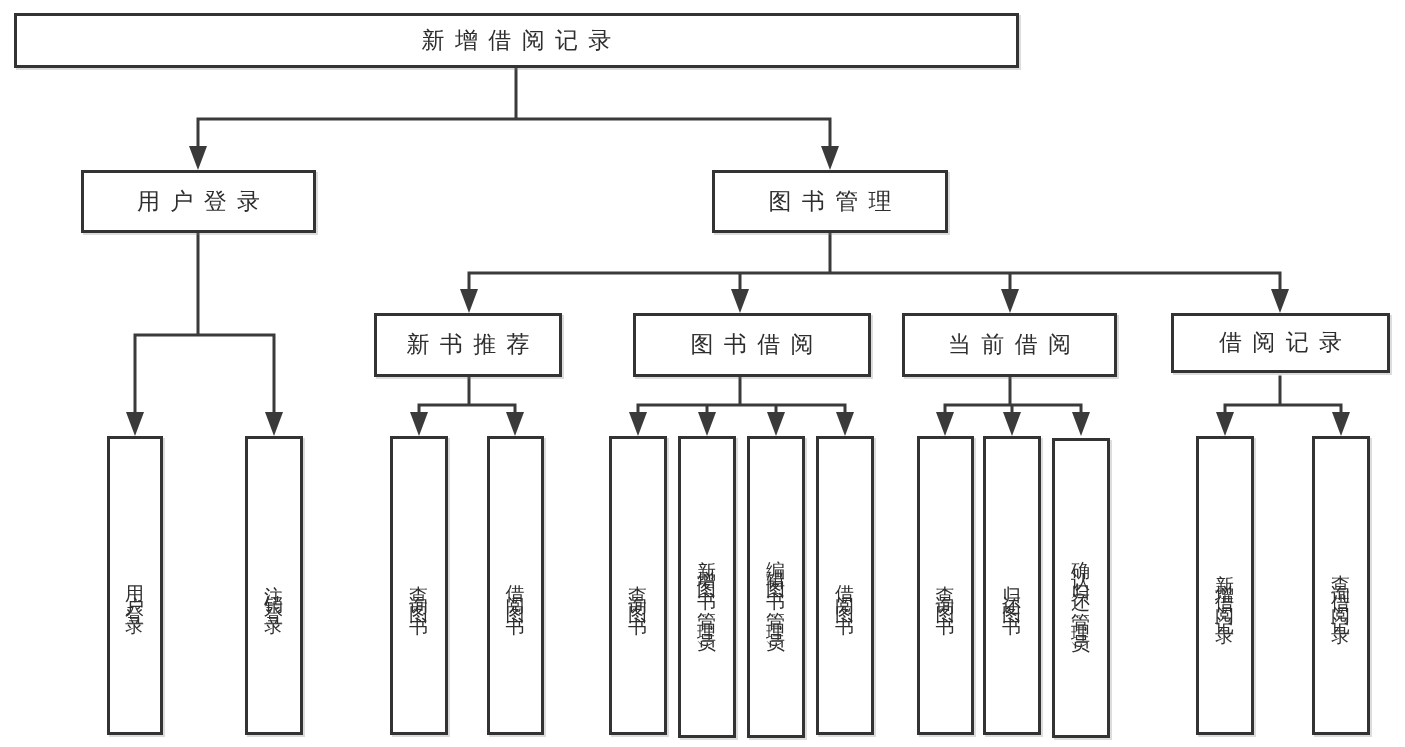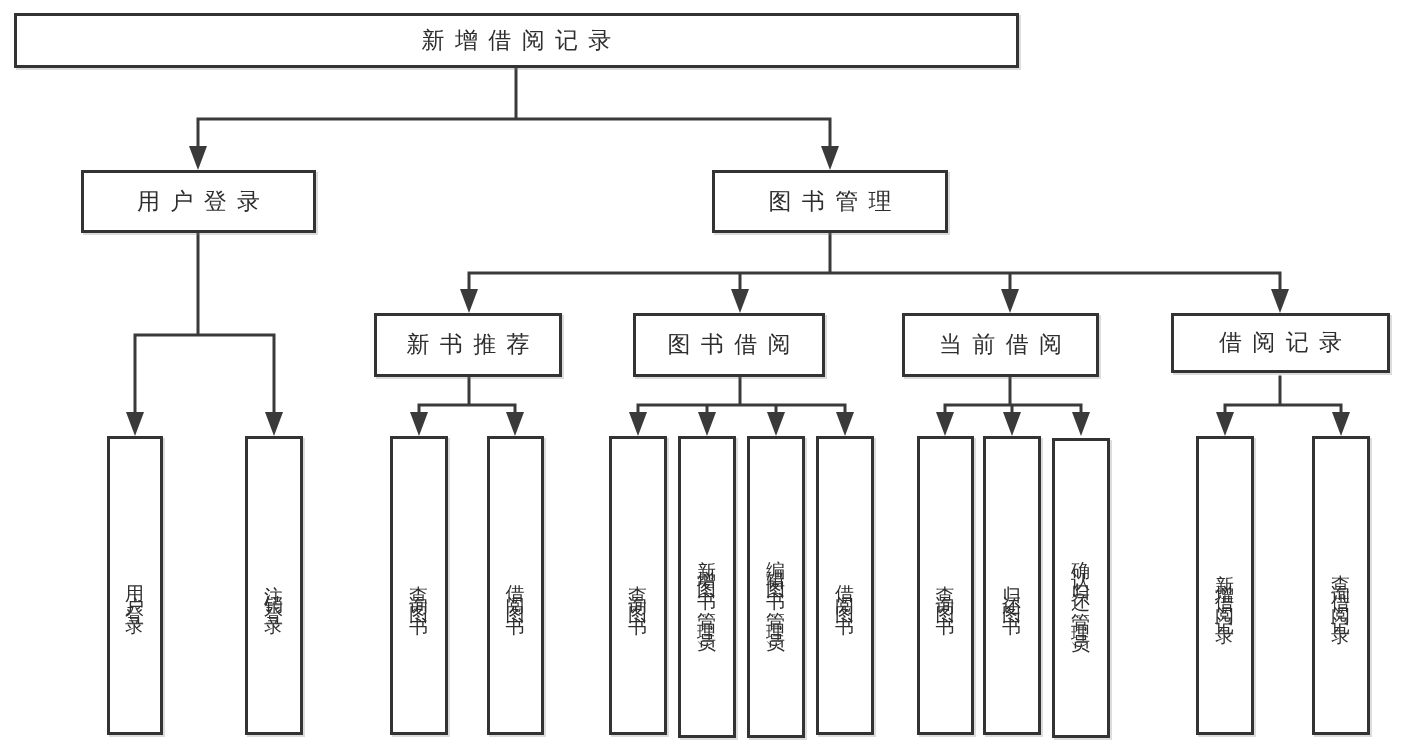--- a/index.html
+++ b/index.html
@@ -99,24 +99,24 @@
       </div>
       <div class="node h" style="left: 81px; top: 170px; width: 235px; height: 63px; border-color: rgb(51, 51, 51); background: rgb(255, 255, 255);">
         <span class="label" style="color: rgb(46, 46, 46);">用户登录</span>
       </div>
       <div class="node h" style="left: 712px; top: 170px; width: 236px; height: 63px; border-color: rgb(51, 51, 51); background: rgb(255, 255, 255);">
         <span class="label" style="color: rgb(46, 46, 46);">图书管理</span>
       </div>
       <div class="node h" style="left: 360px; top: 313px; width: 188px; height: 64px; border-color: rgb(51, 51, 51); background: rgb(255, 255, 255); margin-left: 14px;">
         <span class="label" style="color: rgb(46, 46, 46);">新书推荐</span>
       </div>
-      <div class="node h" style="left: 633px; top: 313px; width: 192px; height: 64px; border-color: rgb(51, 51, 51); background: rgb(255, 255, 255);">
+      <div class="node h" style="left: 633px; top: 313px; width: 238px; height: 64px; border-color: rgb(51, 51, 51); background: rgb(255, 255, 255);">
         <span class="label" style="color: rgb(46, 46, 46);">图书借阅</span>
       </div>
-      <div class="node h" style="left: 902px; top: 313px; width: 197px; height: 64px; border-color: rgb(51, 51, 51); background: rgb(255, 255, 255);">
+      <div class="node h" style="left: 902px; top: 313px; width: 215px; height: 64px; border-color: rgb(51, 51, 51); background: rgb(255, 255, 255);">
         <span class="label" style="color: rgb(46, 46, 46);">当前借阅</span>
       </div>
       <div class="node h" style="left: 1171px; top: 313px; width: 219px; height: 60px; border-color: rgb(51, 51, 51); background: rgb(255, 255, 255);">
         <span class="label" style="color: rgb(46, 46, 46);">借阅记录</span>
       </div>
       <div class="node v" style="left: 107px; top: 436px; width: 56px; height: 299px; border-color: rgb(51, 51, 51); background: rgb(255, 255, 255);">
         <span class="label" style="color: rgb(46, 46, 46);">用户登录</span>
       </div>
       <div class="node v" style="left: 245px; top: 436px; width: 58px; height: 299px; border-color: rgb(51, 51, 51); background: rgb(255, 255, 255);">
         <span class="label" style="color: rgb(46, 46, 46);">注销登录</span>

